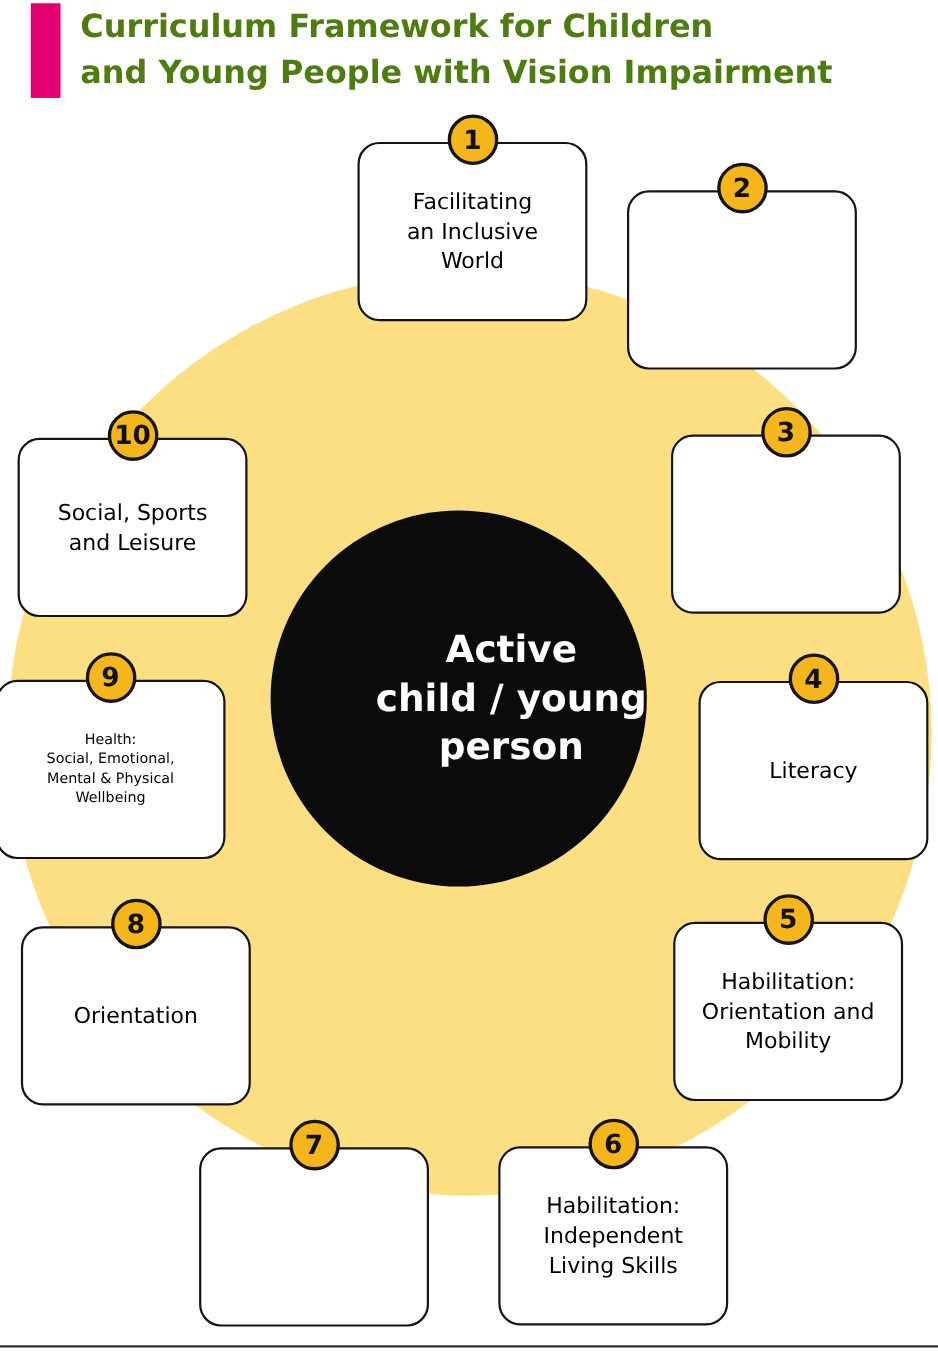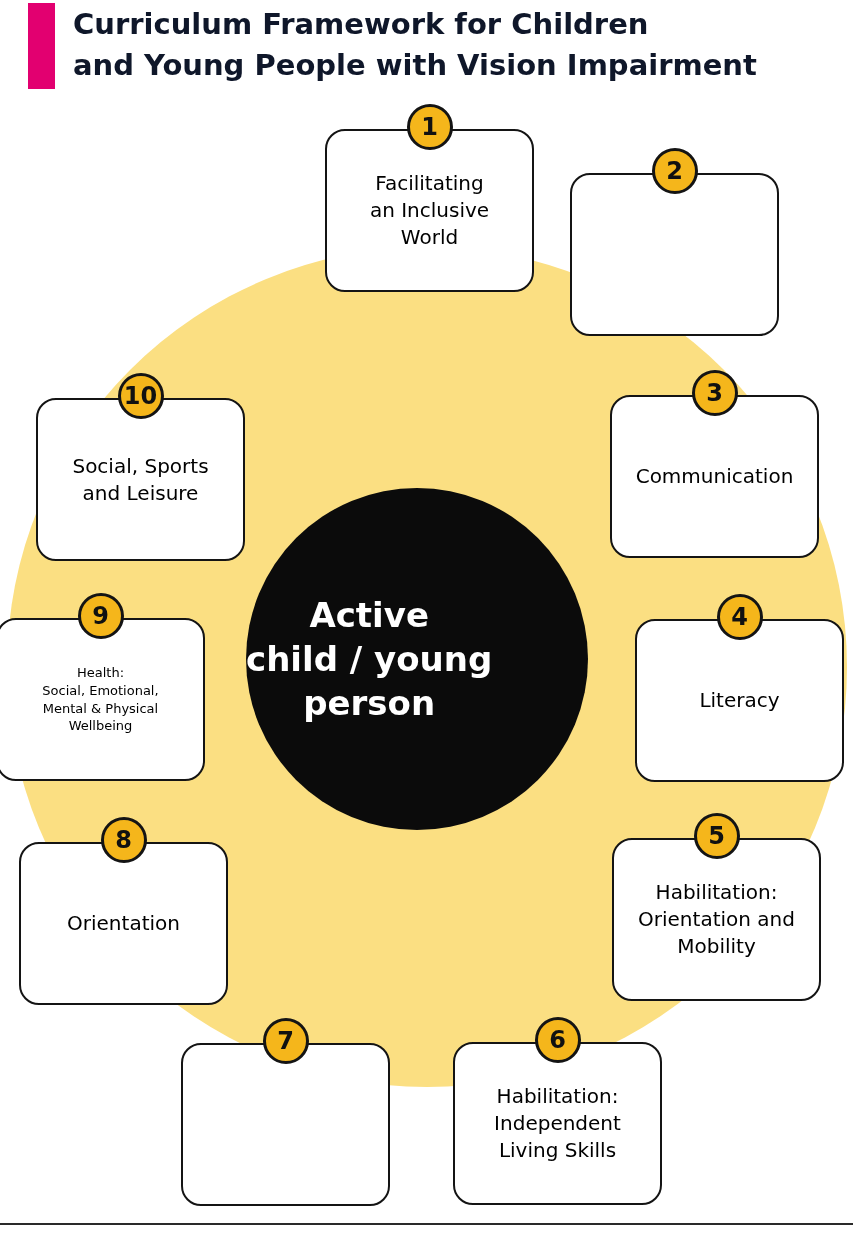--- a/index.html
+++ b/index.html
@@ -28,45 +28,45 @@
     background:var(--pink);
     z-index:5;
   }
   .page-title{
     position:absolute;
     left:73px; top:4px;
     width:760px;
     font-size:29px;
     font-weight:bold;
     line-height:1.4;
-    color:#0f172a;
+    color:#4d7c0f;
     white-space:pre-line;
     z-index:5;
   }
 
   
   .halo{
     position:absolute;
     left:7px; top:247px;
     width:840px; height:840px;
     border-radius:50%;
     background:var(--halo);
     z-index:1;
   }
 
   
   .center-circle{
     position:absolute;
-    left:246px; top:488px;
+    left:246px; top:464px;
     width:342px; height:342px;
     border-radius:50%;
     background:var(--circle);
     display:flex;
     align-items:center;
-    justify-content:flex-start;
+    justify-content:flex-end;
     z-index:2;
   }
   .center-label{
     color:#ffffff;
     font-size:34px;
     font-weight:bold;
     line-height:1.3;
     text-align:center;
     white-space:pre-line;
   }
@@ -113,21 +113,21 @@
 
   .pos1 {left:325px; top:129px;}
   .pos2 {left:570px; top:173px;}
   .pos3 {left:610px; top:395px;}
   .pos4 {left:635px; top:619px;}
   .pos5 {left:612px; top:838px;}
   .pos6 {left:453px; top:1042px;}
   .pos7 {left:181px; top:1043px;}
   .pos8 {left:19px;  top:842px;}
   .pos9 {left:-4px;  top:618px;}
-  .pos10{left:36px;  top:398px;}
+  .pos10{left:16px;  top:398px;}
   .pos11{left:75px;  top:173px;}
 
   
   .bottom-rule{
     position:absolute;
     left:0; right:0;
     top:1223px;
     height:2px;
     background:#2a2a2a;
     z-index:5;
@@ -162,21 +162,20 @@
   <div class="box pos2">
     <div class="badge">
         <span>2</span>
       </div>
   </div>
 
   <div class="box pos3">
     <div class="badge">
         <span>3</span>
       </div>
-    <div class="box-label">Communication</div>
   </div>
 
   <div class="box pos4">
     <div class="badge">
         <span>4</span>
       </div>
     <div class="box-label">Literacy</div>
   </div>
 
   <div class="box pos5">

